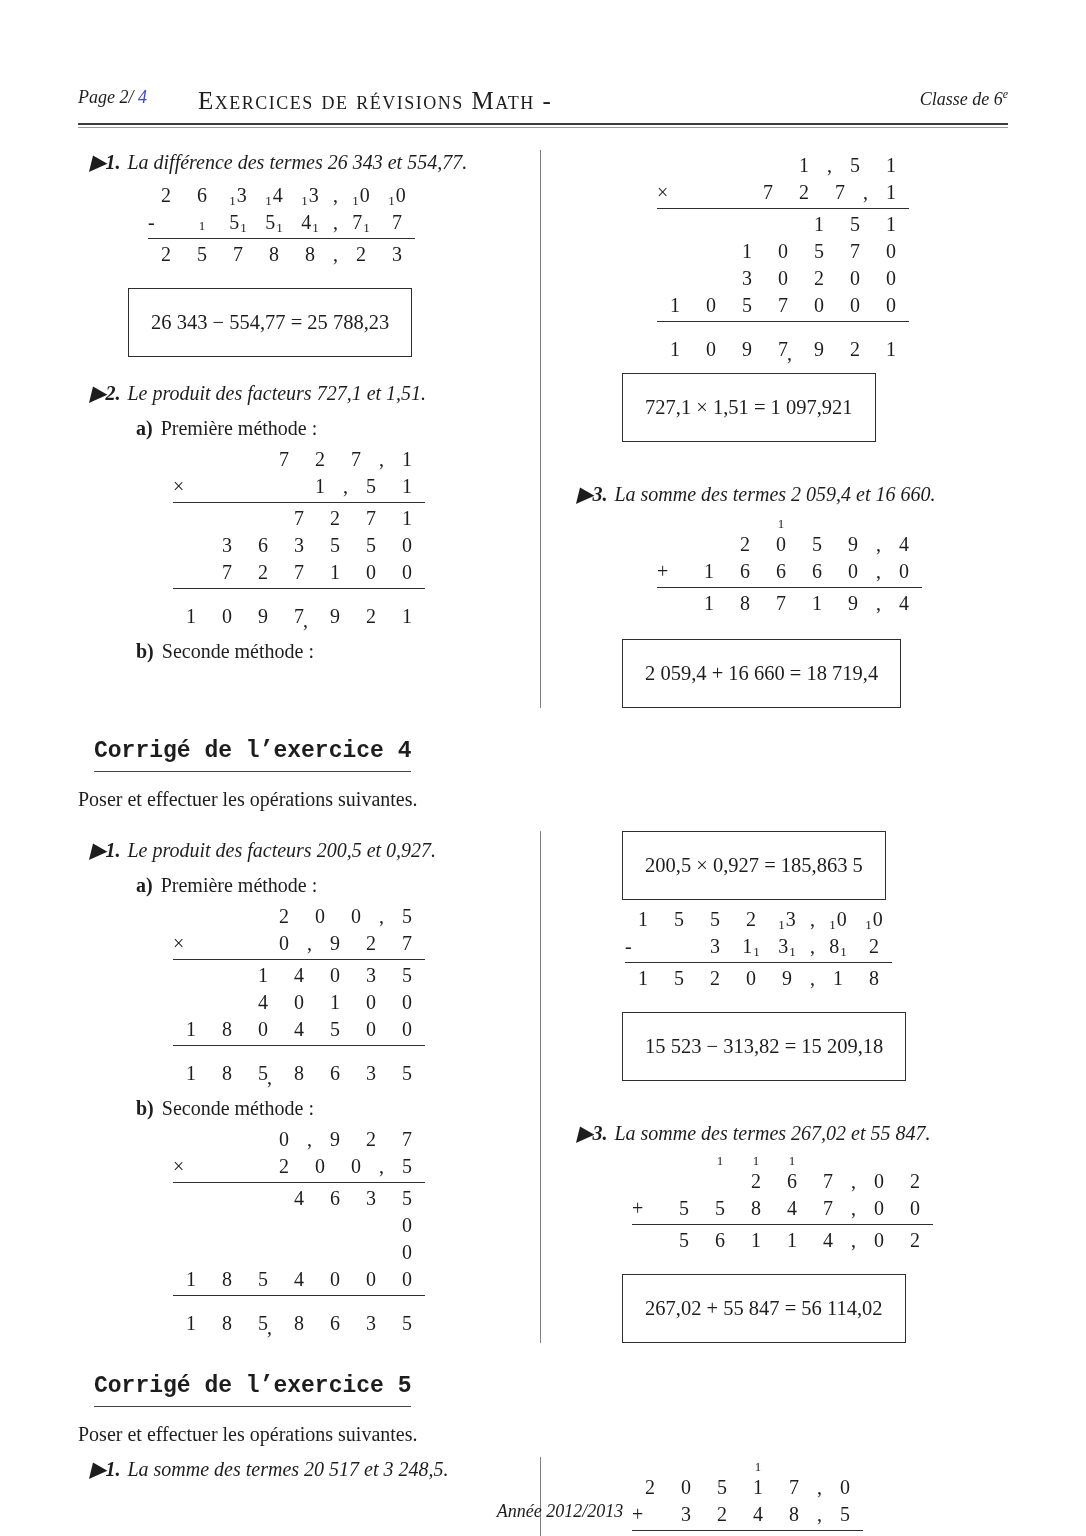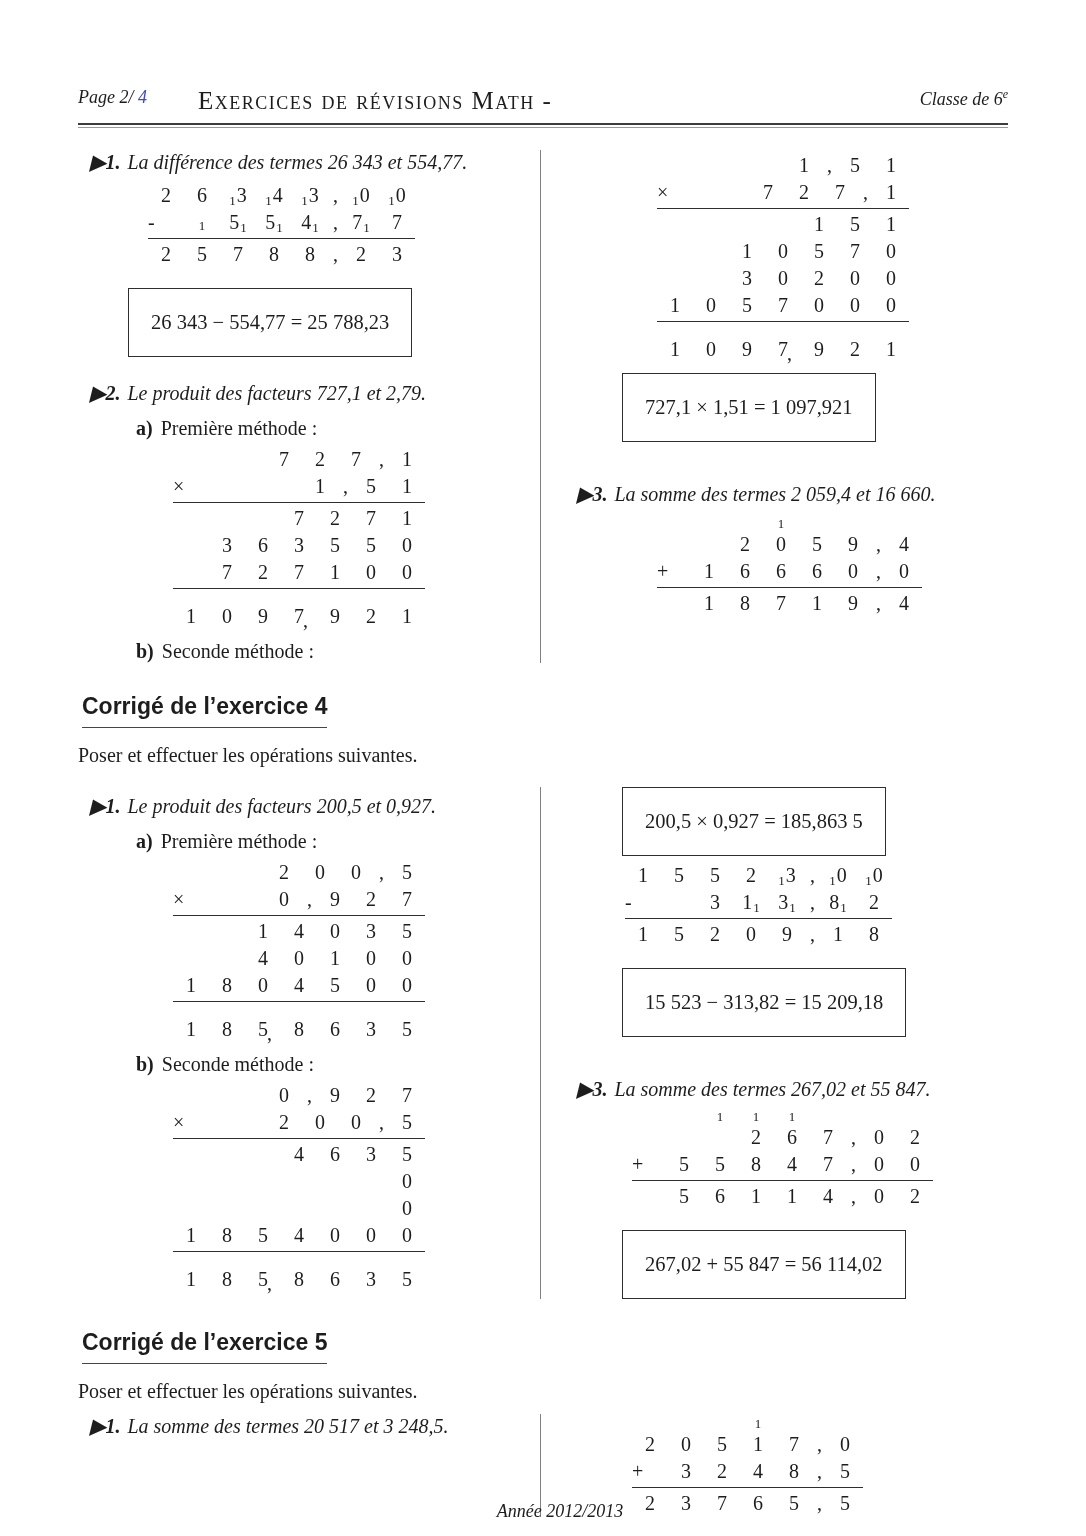--- a/index.html
+++ b/index.html
@@ -36,22 +36,22 @@
   .cell.cc{width:15px;}
   .cell.smalld{font-size:13px;top:3px;}
   .pre{font-size:13px;position:relative;top:3px;margin-right:1px;}
   .subd{font-size:13px;position:relative;top:3px;margin-left:1px;}
   .dcomma{position:absolute;bottom:-4px;left:22px;font-size:20px;}
   .opsign{position:absolute;left:0;top:0;}
   .oprule{border-top:1.5px solid #2e2e2e;margin:2px 0;}
   
   .resultbox{display:inline-block;border:1.6px solid #2e2e2e;padding:22px 22px;font-size:20.5px;white-space:nowrap;}
   
-  .heading{font-family:Liberation Sans, sans-serif;font-size:23px;font-weight:bold;
-           display:table;border-bottom:1.5px solid #454545;padding-bottom:7px;margin:30px 0 0 4px;}
+  .heading{font-family:Liberation Mono, monospace;font-size:23px;font-weight:bold;
+           display:table;border-bottom:1.5px solid #454545;padding-bottom:7px;margin:30px 0 0 16px;}
   .intro{font-size:20px;margin:16px 0 0 0;}
   
   .sub1{margin:8px 0 0 70px;}
   .box1w{margin:20px 0 0 50px;}
   .it2{margin-top:24px;}
   .m1{margin:6px 0 0 95px;}
   .bline{margin:10px 0 0 58px;}
   .m2{margin:2px 0 0 80px;}
   .box2w{margin:10px 0 0 45px;}
   .it3{margin-top:16px;}
@@ -118,21 +118,21 @@
             <span class="cell d">8</span>
             <span class="cell cc">,</span>
             <span class="cell d">2</span>
             <span class="cell d">3</span>
           </div>
         </div>
       <div class="box1w">
         <span class="resultbox">26 343 − 554,77 = 25 788,23</span>
       </div>
       <div class="item it2">
-        <span class="marker">▶2.</span><span class="itext">Le produit des facteurs 727,1 et 2,79.</span>
+        <span class="marker">▶2.</span><span class="itext">Le produit des facteurs 727,1 et 1,51.</span>
       </div>
       <div class="method">
         <span class="mlabel">a)</span><span>Première méthode :</span>
       </div>
       <div class="opgrid m1" style="width: 252px;">
           <div class="oprow">
             <span class="cell d">7</span>
             <span class="cell d">2</span>
             <span class="cell d">7</span>
             <span class="cell cc">,</span>
@@ -278,20 +278,23 @@
           <div class="oprow">
             <span class="cell d">1</span>
             <span class="cell d">8</span>
             <span class="cell d">7</span>
             <span class="cell d">1</span>
             <span class="cell d">9</span>
             <span class="cell cc">,</span>
             <span class="cell d">4</span>
           </div>
         </div>
+      <div class="box3w">
+        <span class="resultbox">2 059,4 + 16 660 = 18 719,4</span>
+      </div>
     </div>
   </div>
 
   <h2 class="heading">Corrigé de l’exercice 4</h2>
   <p class="intro">Poser et effectuer les opérations suivantes.</p>
 
   <div class="row sec2">
     <div class="col left">
       <div class="item">
         <span class="marker">▶1.</span><span class="itext">Le produit des facteurs 200,5 et 0,927.</span>

